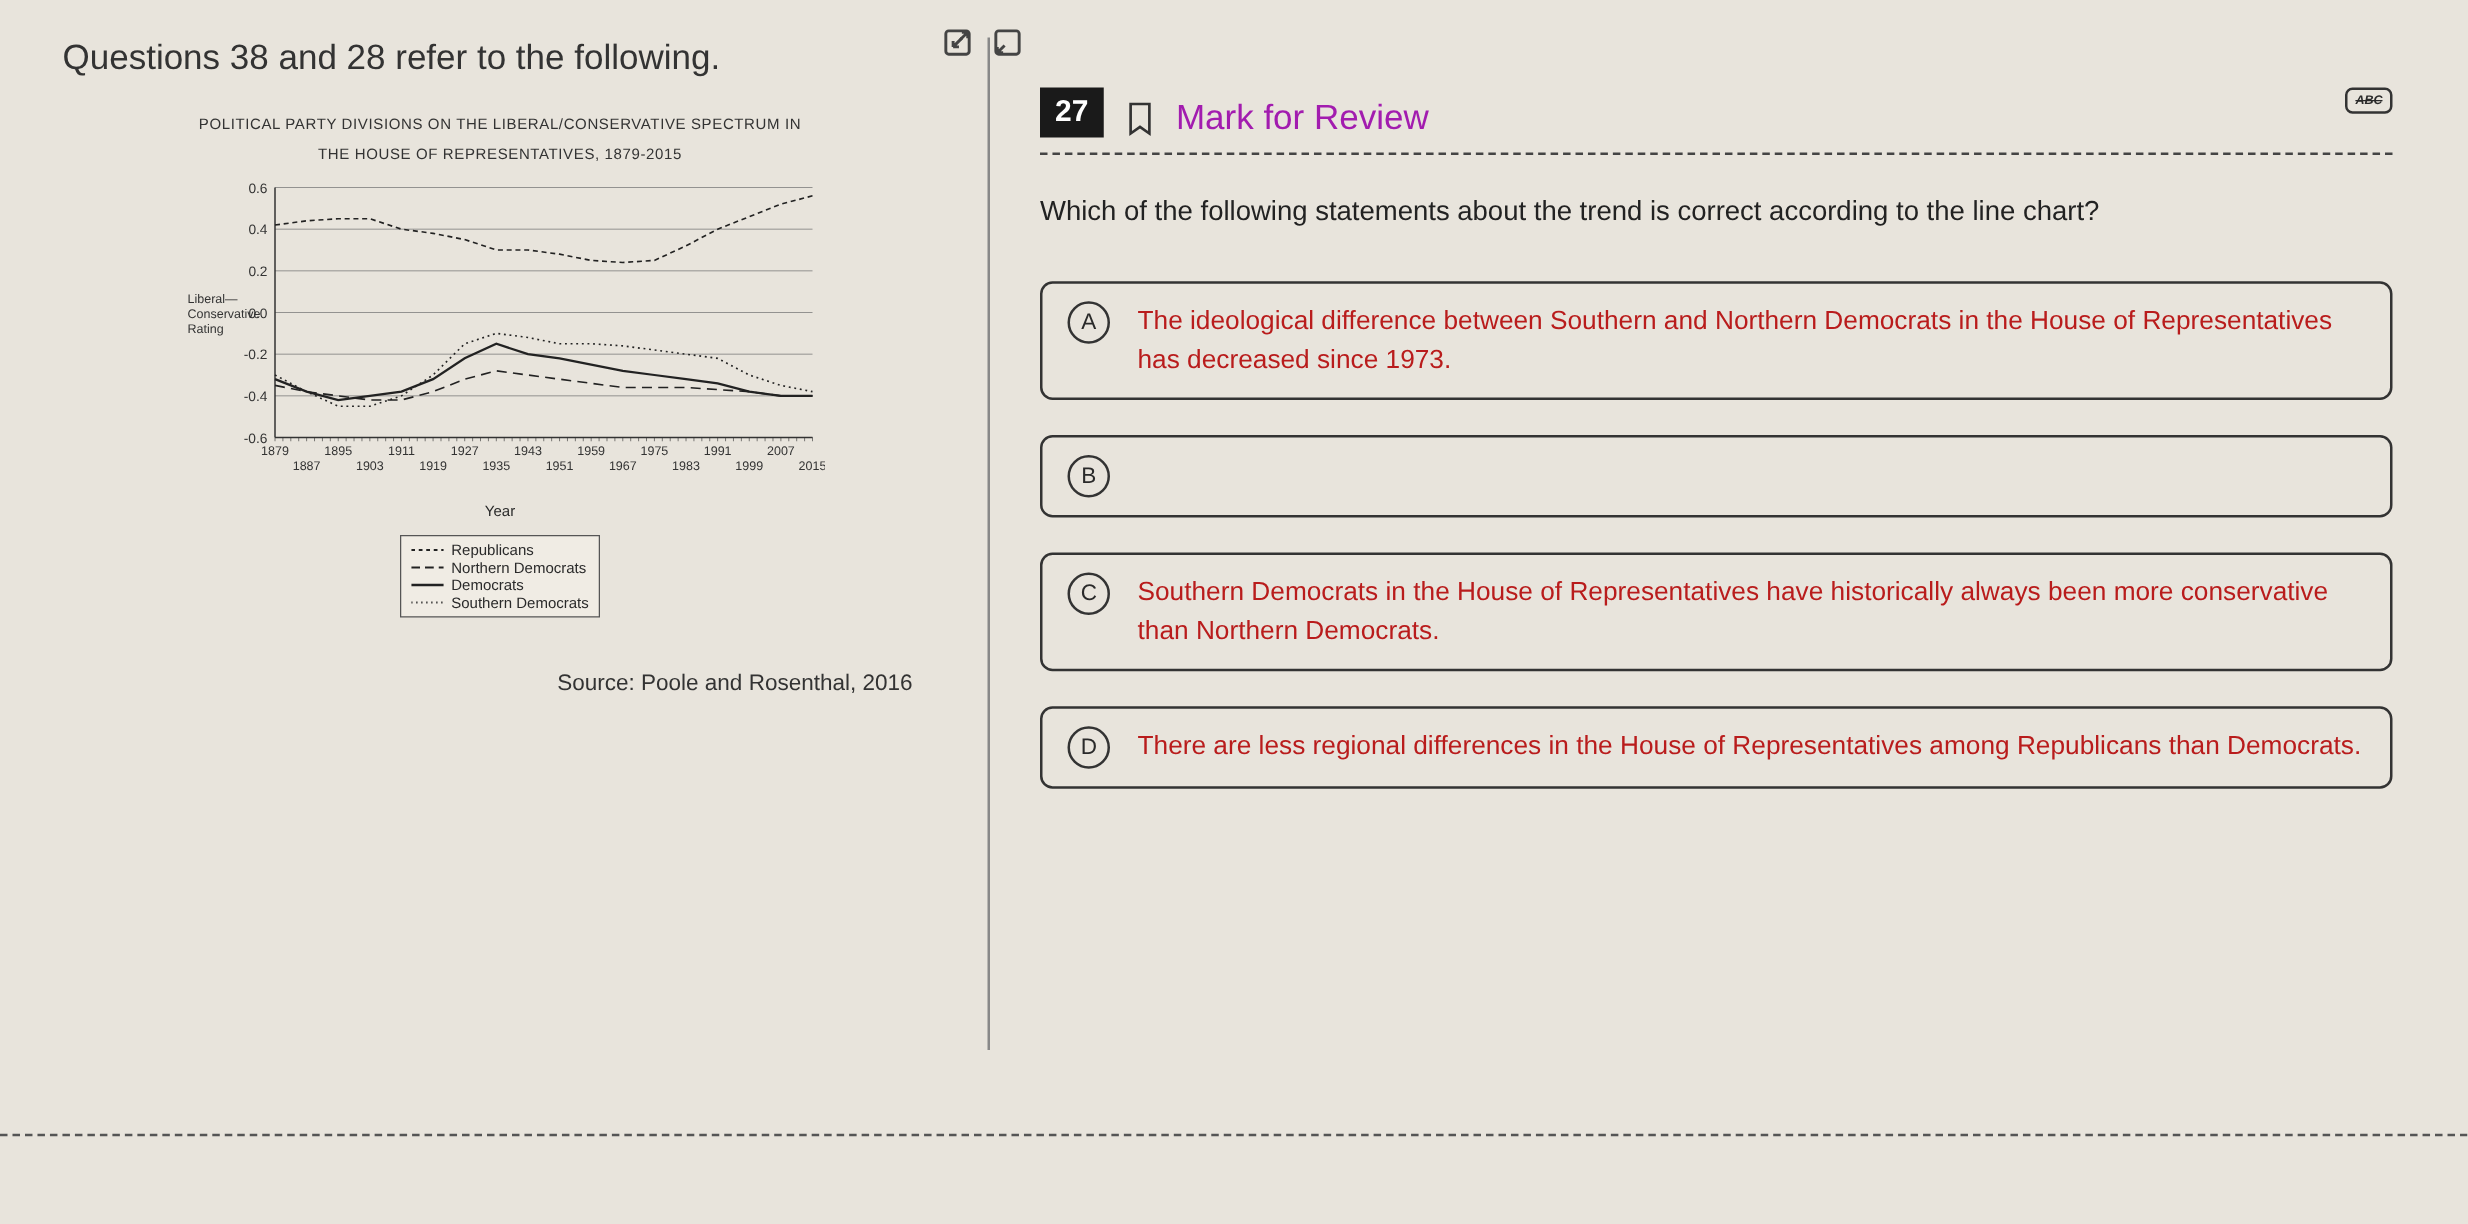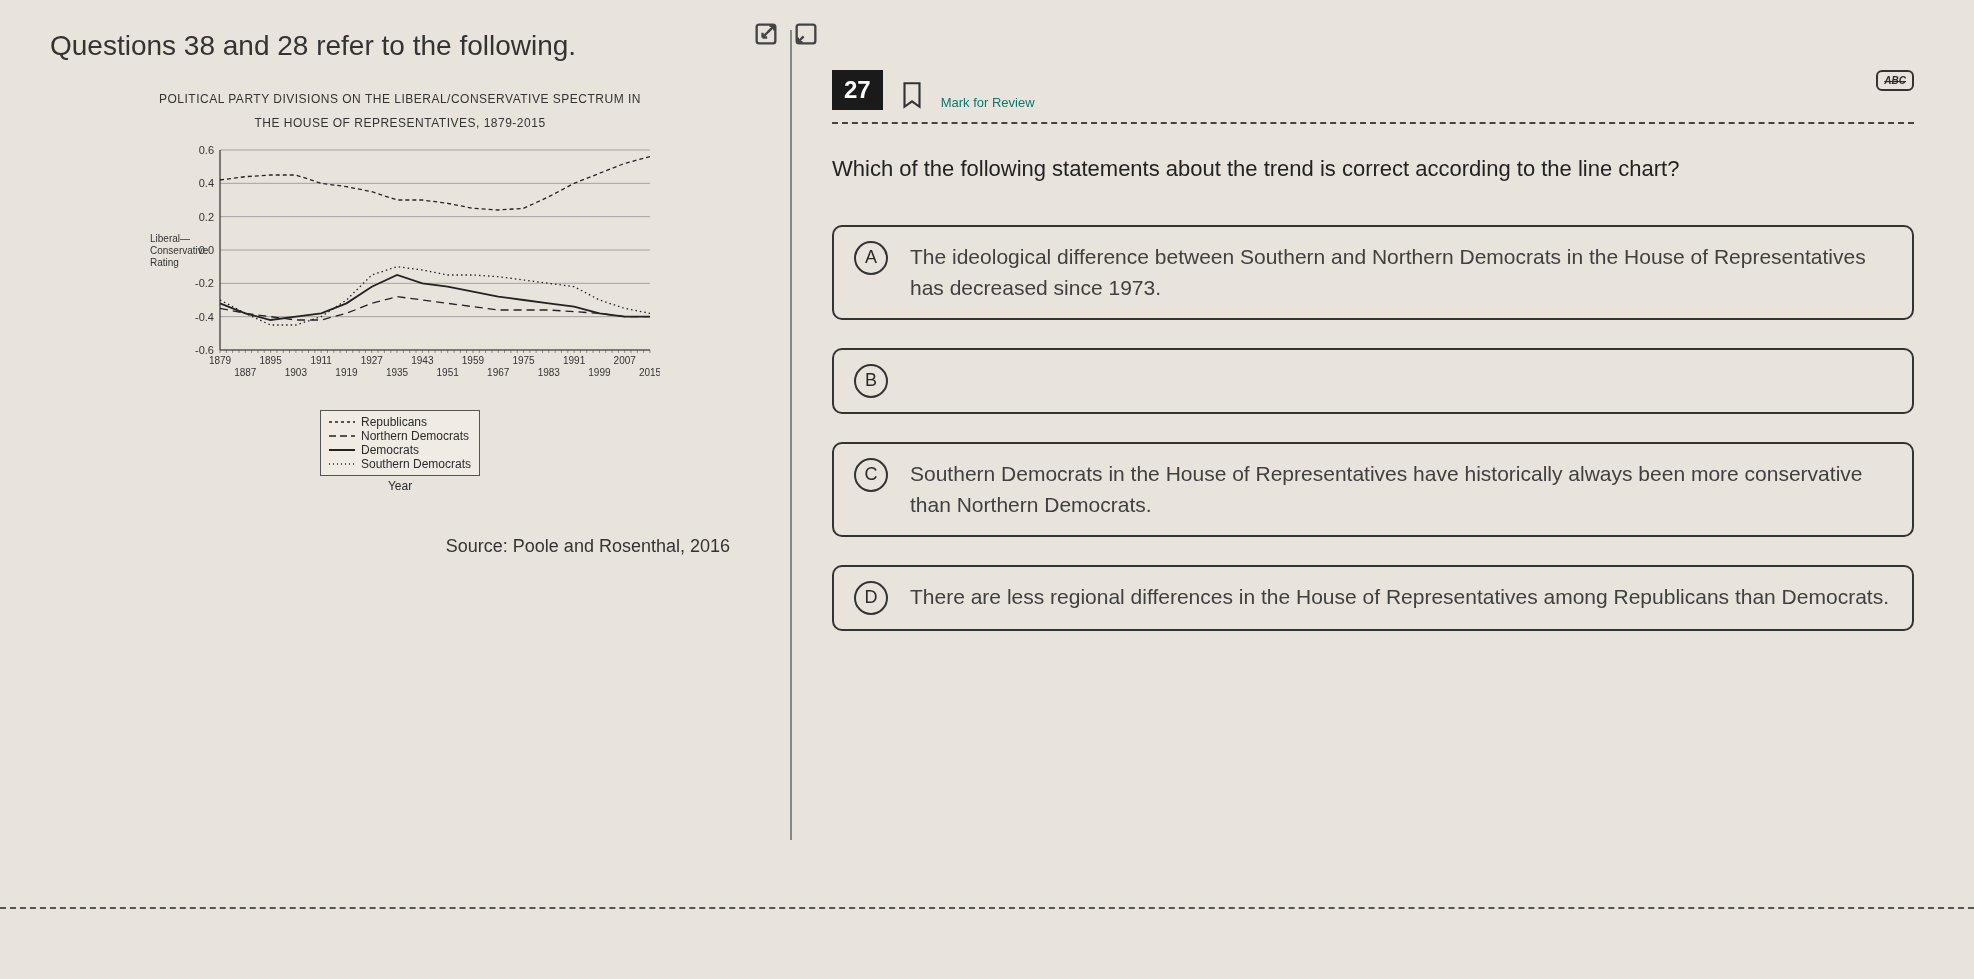--- a/index.html
+++ b/index.html
@@ -90,21 +90,21 @@
     position: relative;
   }
   .q-number {
     background: #1a1a1a;
     color: #fff;
     font-size: 24px;
     font-weight: 700;
     padding: 6px 12px;
   }
   .bookmark-icon { width: 26px; height: 30px; color:#333; }
-  .mark-label { font-size: 13px; color:#0f766e; }
+  .mark-label { font-size: 28px; color:#a21caf; }
   .abc-icon {
     position: absolute;
     right: 0;
     top: 0;
     border: 2px solid #333;
     border-radius: 6px;
     padding: 3px 6px;
     font-size: 10px;
     font-weight:700;
     font-style: italic;
@@ -132,21 +132,21 @@
     height: 34px;
     min-width:34px;
     display:flex;
     align-items:center;
     justify-content:center;
     font-size: 18px;
     font-weight: 400;
   }
   .answer-text {
     font-size: 21px;
-    color: #404040;
+    color: #b91c1c;
     line-height: 1.5;
   }
   .bottom-dash {
     position:absolute;
     bottom: 70px;
     left:0; right:0;
     border-top: 2px dashed #555;
   }
 </style>
 </head>
@@ -274,20 +274,24 @@
           <text x="408.8235294117647" y="236" text-anchor="middle" font-size="10" fill="#333">1983</text>
           <text x="459.4117647058823" y="236" text-anchor="middle" font-size="10" fill="#333">1999</text>
           <text x="510" y="236" text-anchor="middle" font-size="10" fill="#333">2015</text>
           <path d="M80,39.999999999999986L105.29411764705883,36.66666666666666L130.58823529411765,34.99999999999998L155.88235294117646,34.99999999999998L181.1764705882353,43.33333333333333L206.47058823529412,46.66666666666667L231.76470588235296,51.66666666666667L257.05882352941177,60L282.3529411764706,60L307.6470588235294,63.33333333333332L332.94117647058823,68.33333333333333L358.2352941176471,70L383.5294117647059,68.33333333333333L408.8235294117647,56.66666666666668L434.11764705882354,43.33333333333333L459.4117647058823,33.333333333333314L484.70588235294116,23.333333333333307L510,16.666666666666643" fill="none" stroke="#222" stroke-width="1.3" stroke-dasharray="4,3"></path>
           <path d="M80,168.33333333333331L105.29411764705883,173.33333333333334L130.58823529411765,176.66666666666669L155.88235294117646,180L181.1764705882353,180L206.47058823529412,173.33333333333334L231.76470588235296,163.33333333333334L257.05882352941177,156.66666666666669L282.3529411764706,160L307.6470588235294,163.33333333333334L332.94117647058823,166.66666666666666L358.2352941176471,170L383.5294117647059,170L408.8235294117647,170L434.11764705882354,171.66666666666666L459.4117647058823,173.33333333333334L484.70588235294116,176.66666666666669L510,176.66666666666669" fill="none" stroke="#222" stroke-width="1.3" stroke-dasharray="8,5"></path>
           <path d="M80,163.33333333333334L105.29411764705883,173.33333333333334L130.58823529411765,180L155.88235294117646,176.66666666666669L181.1764705882353,173.33333333333334L206.47058823529412,163.33333333333334L231.76470588235296,146.66666666666666L257.05882352941177,135L282.3529411764706,143.33333333333334L307.6470588235294,146.66666666666666L332.94117647058823,151.66666666666666L358.2352941176471,156.66666666666669L383.5294117647059,160L408.8235294117647,163.33333333333334L434.11764705882354,166.66666666666666L459.4117647058823,173.33333333333334L484.70588235294116,176.66666666666669L510,176.66666666666669" fill="none" stroke="#222" stroke-width="1.8"></path>
           <path d="M80,160L105.29411764705883,173.33333333333334L130.58823529411765,185L155.88235294117646,185L181.1764705882353,176.66666666666669L206.47058823529412,160L231.76470588235296,135L257.05882352941177,126.66666666666666L282.3529411764706,130L307.6470588235294,135L332.94117647058823,135L358.2352941176471,136.66666666666666L383.5294117647059,140L408.8235294117647,143.33333333333334L434.11764705882354,146.66666666666666L459.4117647058823,160L484.70588235294116,168.33333333333331L510,173.33333333333334" fill="none" stroke="#222" stroke-width="1.3" stroke-dasharray="1.5,3"></path>
         </svg>
     </div>
 
+    <div style="text-align:center;">
+      <span style="font-size:12px;">Year</span>
+    </div>
+
     <div style="text-align:center; margin-top:4px;">
       <div class="legend-box">
         <div class="legend-row">
             <svg class="legend-line" height="8">
               <line x1="0" y1="4" x2="26" y2="4" stroke="#222" stroke-width="1.5" stroke-dasharray="3,3"></line>
             </svg>
             <span>Republicans</span>
           </div>
         <div class="legend-row">
             <svg class="legend-line" height="8">
@@ -303,24 +307,20 @@
           </div>
         <div class="legend-row">
             <svg class="legend-line" height="8">
               <line x1="0" y1="4" x2="26" y2="4" stroke="#222" stroke-width="1.5" stroke-dasharray="1,3"></line>
             </svg>
             <span>Southern Democrats</span>
           </div>
       </div>
     </div>
 
-    <div style="text-align:center;">
-      <span style="font-size:12px;">Year</span>
-    </div>
-
     <div class="source">Source: Poole and Rosenthal, 2016</div>
   </div>
 
   <div class="divider"></div>
 
   <div class="right-pane">
     <span class="expand-icon">
       <svg viewBox="0 0 24 24" width="28" height="28" fill="none" stroke="currentColor" stroke-width="2">
           <rect x="4" y="4" width="16" height="16" rx="2"></rect>
           <path d="M10 14l-5 5M5 19h4M5 19v-4"></path>

